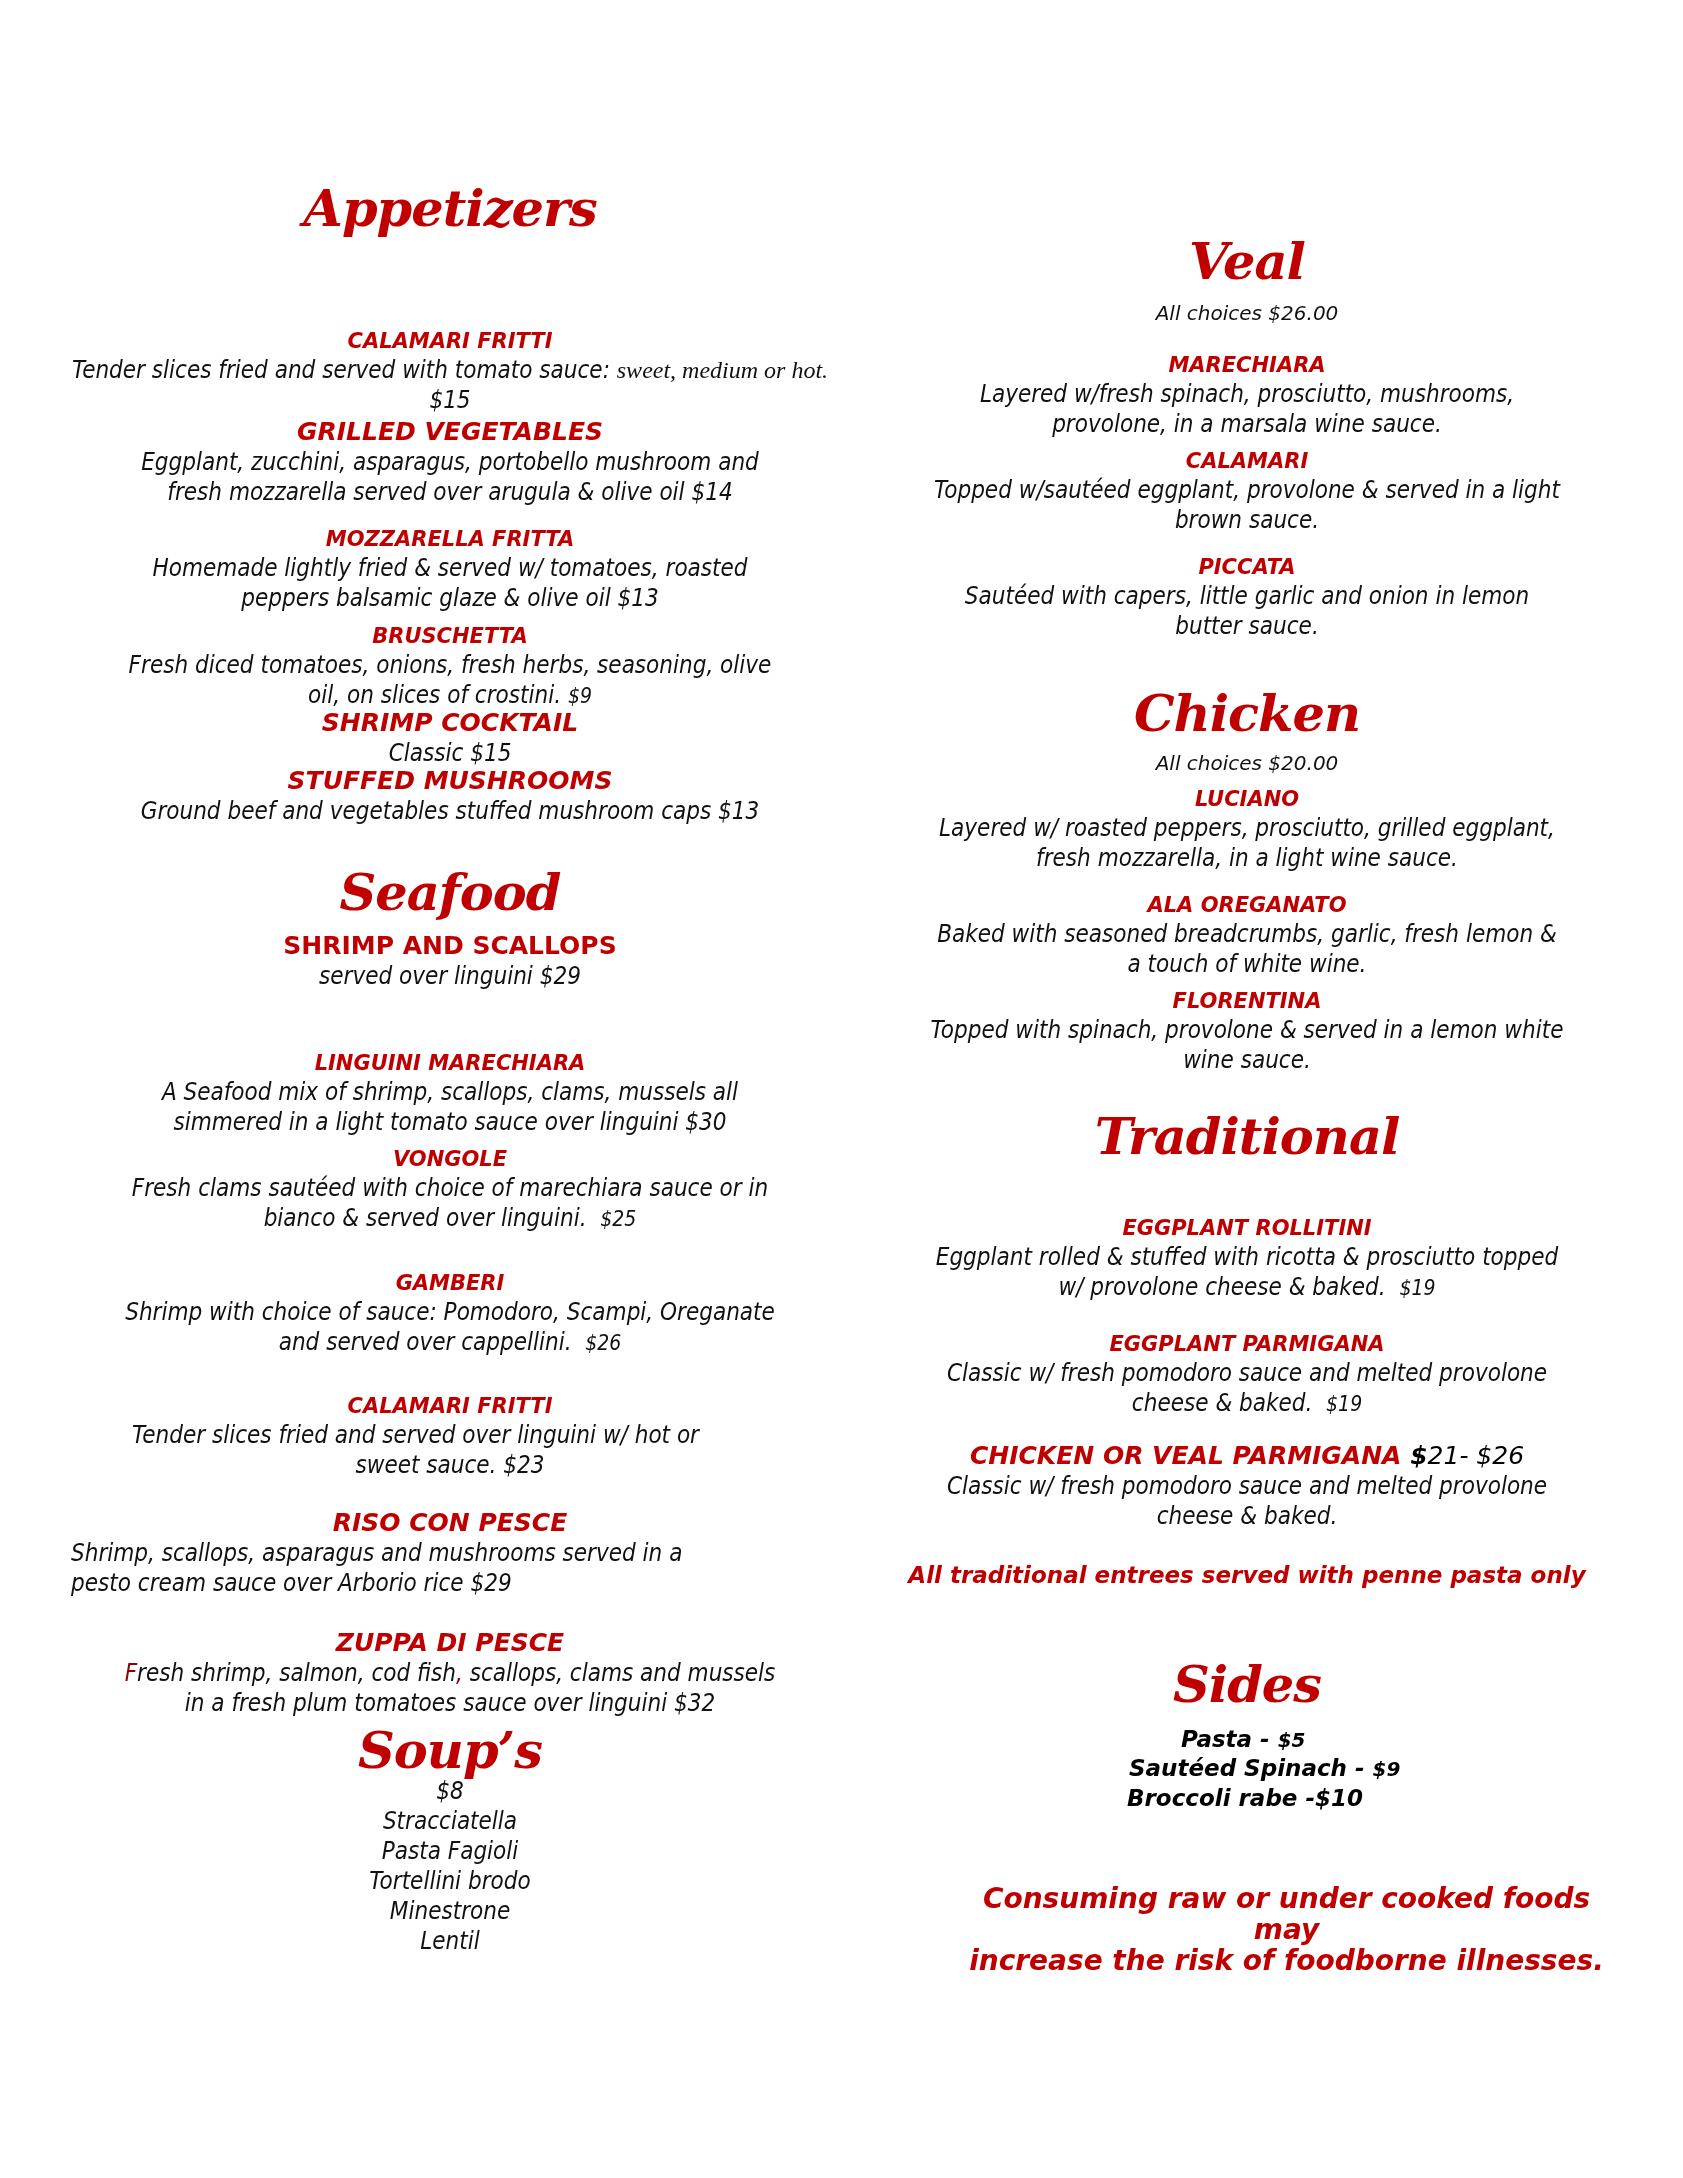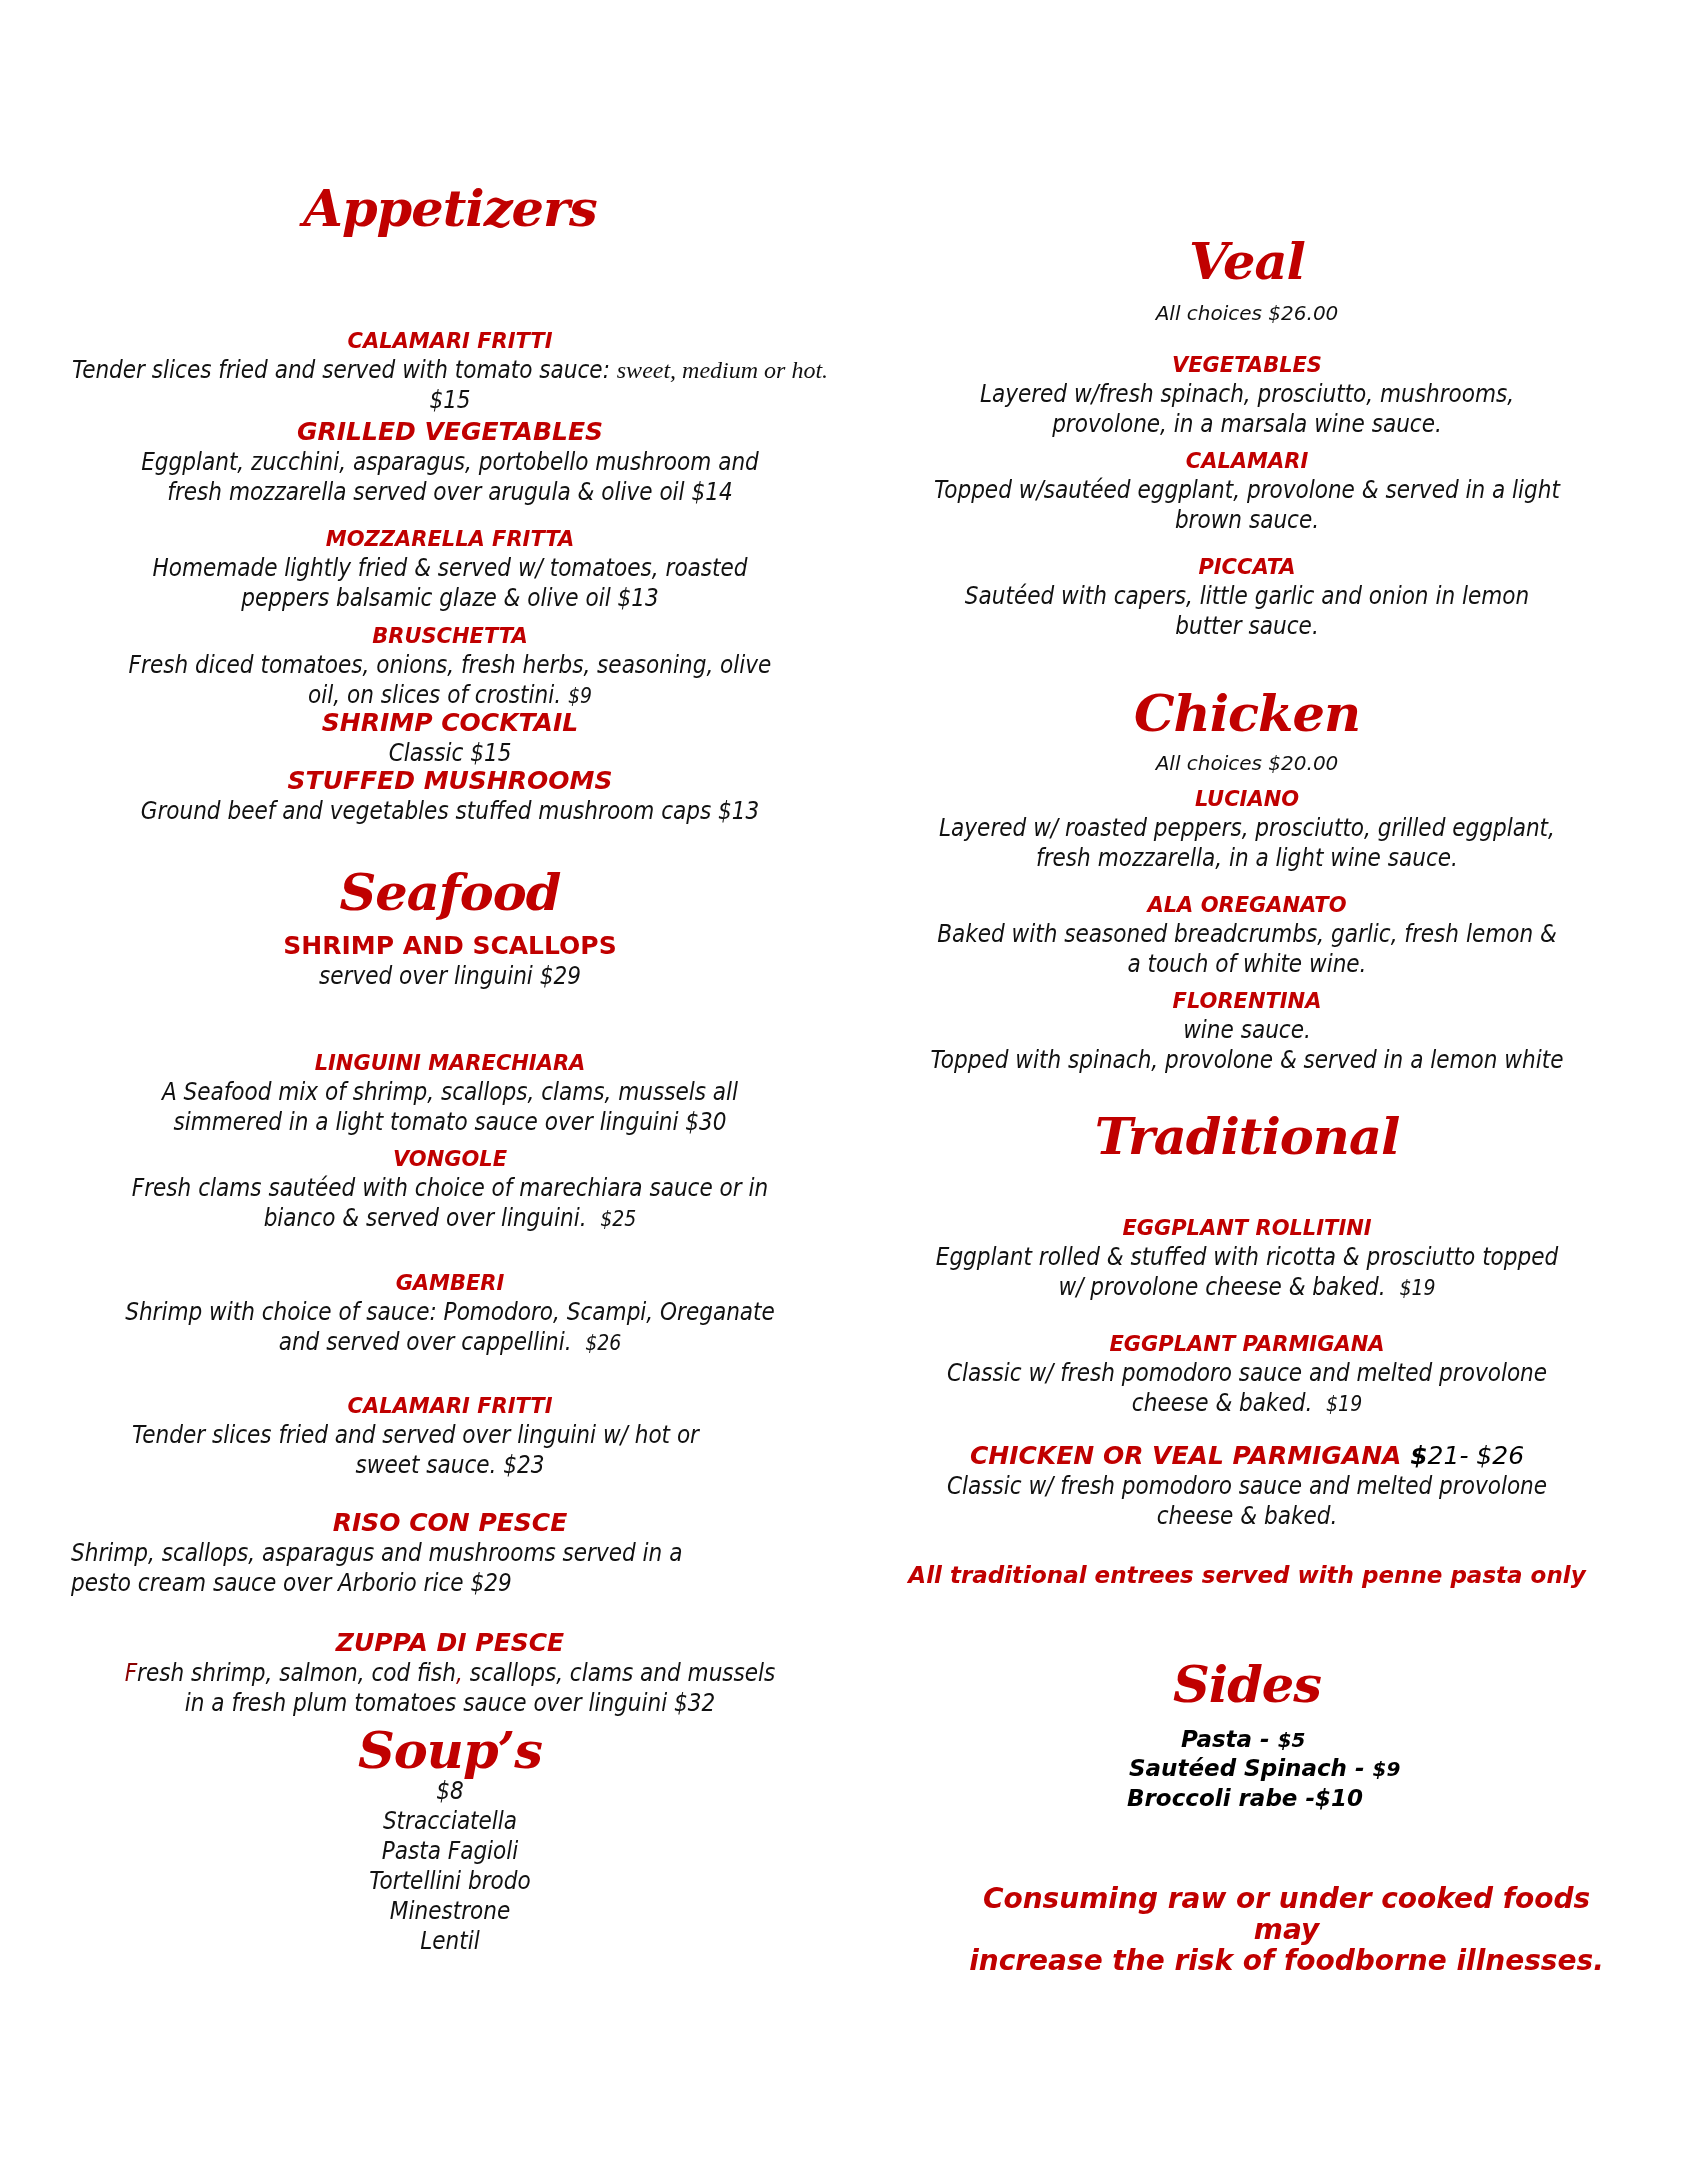--- a/index.html
+++ b/index.html
@@ -111,21 +111,21 @@
   <div class="d">Pasta Fagioli</div>
   <div class="d">Tortellini brodo</div>
   <div class="d">Minestrone</div>
   <div class="d">Lentil</div>
 </div>
 
 <div class="title rcol" style="top:236px;">Veal</div>
 <div class="blk rcol sm" style="top:299px;">All choices $26.00</div>
 
 <div class="blk rcol" style="top:351px;">
-  <div class="h">VEGETABLES</div>
+  <div class="h">MARECHIARA</div>
   <div class="d">Layered w/fresh spinach, prosciutto, mushrooms,</div>
   <div class="d">provolone, in a marsala wine sauce.</div>
 </div>
 
 <div class="blk rcol" style="top:447px;">
   <div class="h">CALAMARI</div>
   <div class="d">Topped w/sautéed eggplant, provolone &amp; served in a light</div>
   <div class="d">brown sauce.</div>
 </div>
 
@@ -145,22 +145,22 @@
 </div>
 
 <div class="blk rcol" style="top:891px;">
   <div class="h">ALA OREGANATO</div>
   <div class="d">Baked with seasoned breadcrumbs, garlic, fresh lemon &amp;</div>
   <div class="d">a touch of white wine.</div>
 </div>
 
 <div class="blk rcol" style="top:987px;">
   <div class="h">FLORENTINA</div>
+  <div class="d">Topped with spinach, provolone &amp; served in a lemon white</div>
   <div class="d">wine sauce.</div>
-  <div class="d">Topped with spinach, provolone &amp; served in a lemon white</div>
 </div>
 
 <div class="title rcol" style="top:1111px;">Traditional</div>
 
 <div class="blk rcol" style="top:1214px;">
   <div class="h">EGGPLANT ROLLITINI</div>
   <div class="d">Eggplant rolled &amp; stuffed with ricotta &amp; prosciutto topped</div>
   <div class="d"><span>w/ provolone cheese &amp; baked.</span>&nbsp; <span class="p">$19</span></div>
 </div>
 

